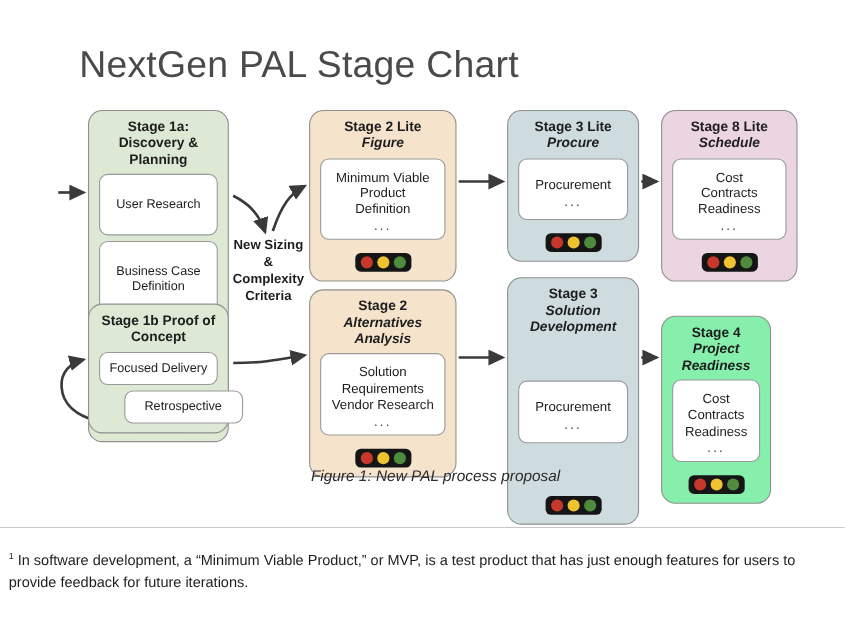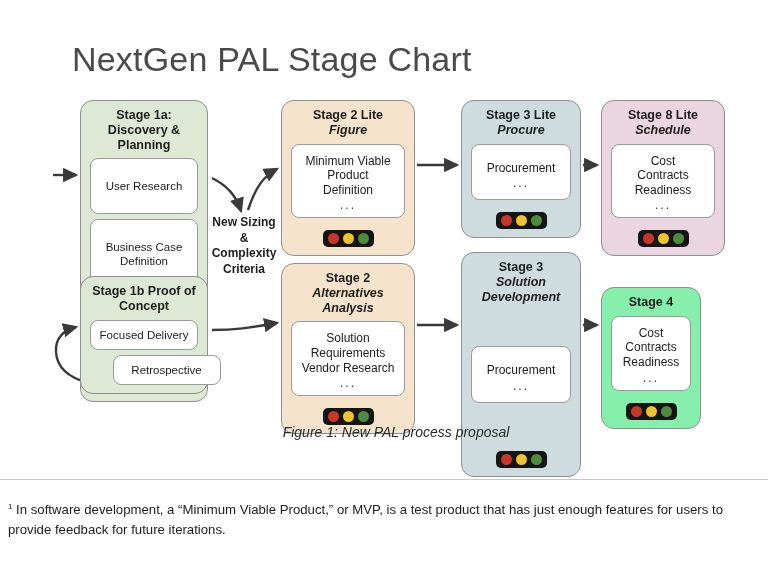--- a/index.html
+++ b/index.html
@@ -259,20 +259,21 @@
     <div class="traffic">
       <span class="lamp" style="background:#C8372B"></span>
       <span class="lamp" style="background:#EFC230"></span>
       <span class="lamp" style="background:#4E8B3C"></span>
     </div>
   </div>
 
   <div class="stage s4">
     <div class="stage-head">
       <span>Stage 4</span>
+      <span class="sub">Project Readiness</span>
     </div>
     <div class="subbox">
       <span>Cost</span><br>
       <span>Contracts</span><br>
       <span>Readiness</span>
       <span class="ellipsis">...</span>
     </div>
     <div class="traffic">
       <span class="lamp" style="background:#C8372B"></span>
       <span class="lamp" style="background:#EFC230"></span>

